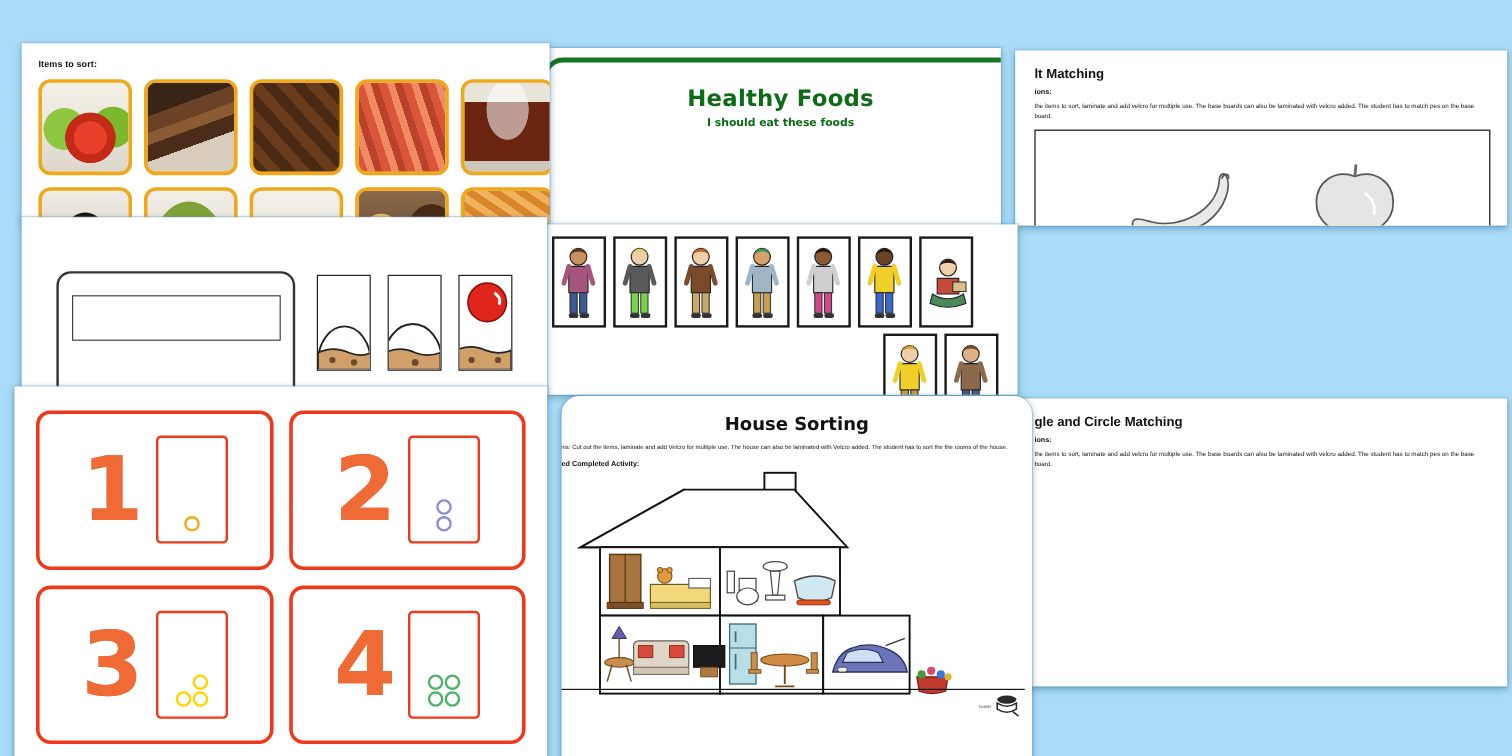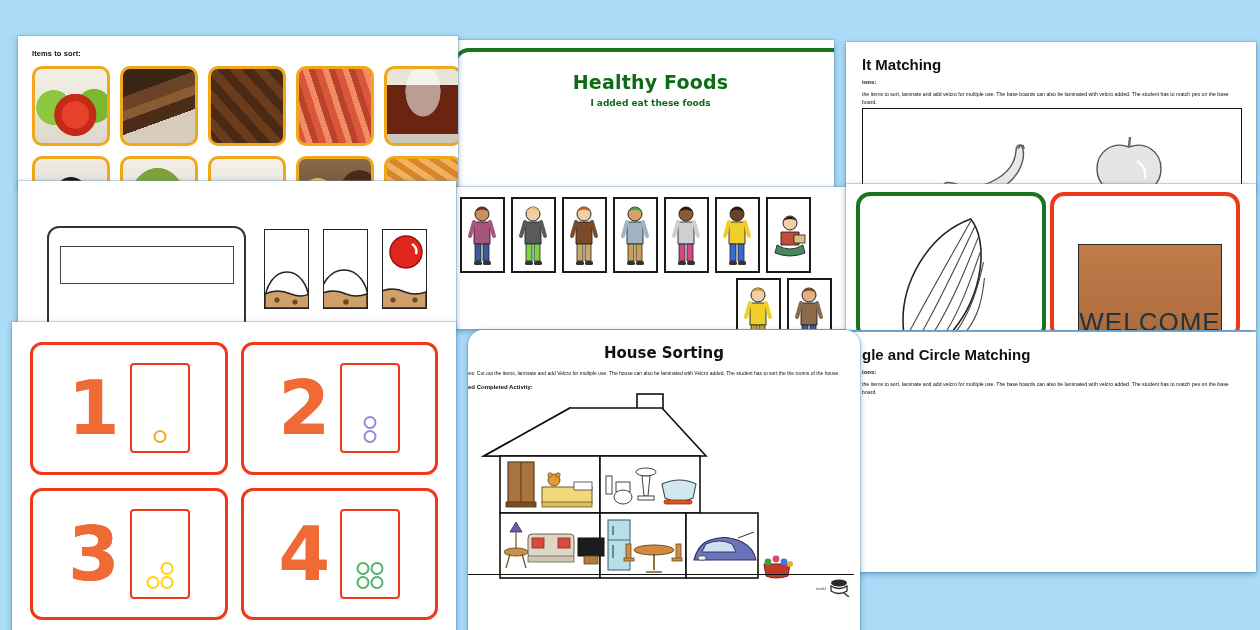--- a/index.html
+++ b/index.html
@@ -74,21 +74,21 @@
   }
   .board-title{
     text-align:center;margin-top:19px;font-size:19px;font-weight:700;color:#0d6b16;
     font-family:"DejaVu Sans", sans-serif;letter-spacing:.2px;
   }
   .board-sub{text-align:center;margin-top:5px;font-size:9px;font-weight:700;color:#0d6b16;
     font-family:"DejaVu Sans", sans-serif;}
 
   
   #sheet-fruit{left:846px;top:18px;width:410px;height:146px;z-index:2;}
-  .doc-title{font-size:15px;font-weight:700;color:#111;margin:14px 0 0 16px;}
+  .doc-title{font-size:11px;font-weight:700;color:#111;margin:14px 0 0 16px;}
   .doc-sub{font-size:6px;color:#111;margin:6px 0 0 16px;font-weight:700;}
   .doc-body{font-size:5.2px;color:#111;margin:5px 16px 0 16px;line-height:1.55;}
   .doc-frame{
     position:absolute;left:16px;right:14px;top:66px;bottom:-10px;
     border:1.6px solid #111;background:#fff;
   }
   .fruit-row{display:flex;align-items:flex-end;justify-content:space-around;height:100%;padding:0 46px;}
   .gray-banana,.gray-apple{filter:grayscale(1);}
 
   
@@ -191,21 +191,21 @@
         </div>
         <div class="food-tile ph-fried">
           <i></i>
         </div>
       </div>
   </div>
 
   <div class="sheet" id="sheet-healthy">
     <div class="board">
       <div class="board-title">Healthy Foods</div>
-      <div class="board-sub">I added eat these foods</div>
+      <div class="board-sub">I should eat these foods</div>
     </div>
   </div>
 
   <div class="sheet" id="sheet-fruit">
     <div class="doc-title">lt Matching</div>
     <div class="doc-sub">ions:</div>
     <div class="doc-body">the items to sort, laminate and add velcro for multiple use. The base boards can also be laminated with velcro added. The student has to match pes on the base board.</div>
     <div class="doc-frame">
       <div class="fruit-row">
         <svg class="gray-banana" width="100" height="58" viewBox="0 0 100 58">
@@ -333,40 +333,20 @@
             <path d="M13 13 q7 -10 14 0 q-7 -5 -14 0Z" fill="#7a4a24"></path>
             <path d="M12 23 h16 v22 h-16Z" fill="#8a6a4a" stroke="#222" stroke-width=".9"></path>
             <path d="M12 23 l-4 14 M28 23 l4 14" stroke="#8a6a4a" stroke-width="4" stroke-linecap="round"></path>
             <path d="M13 45 h6 v17 h-6Z M21 45 h6 v17 h-6Z" fill="#4a5a8a" stroke="#222" stroke-width=".8"></path>
             <rect x="12" y="62" width="8" height="4" rx="1.6" fill="#333"></rect>
             <rect x="21" y="62" width="8" height="4" rx="1.6" fill="#333"></rect>
           </svg></div>
       </div>
   </div>
 
-  <div class="sheet" id="sheet-shapesmid">
-    <div class="mid-greenbar">
-      <svg class="fan" viewBox="0 0 120 120">
-        <path d="M10 118 C4 70 34 18 78 2 C96 24 92 78 58 118Z" fill="#fff" stroke="#222" stroke-width="1.6"></path>
-        <g stroke="#444" stroke-width="1.1" fill="none">
-          <path d="M78 4 C58 40 34 82 16 116"></path>
-            <path d="M82 10 C66 44 46 86 28 118"></path>
-          <path d="M86 20 C74 50 58 90 40 118"></path>
-            <path d="M89 32 C80 58 68 94 52 118"></path>
-          <path d="M91 46 C86 70 78 98 62 118"></path>
-            <path d="M92 62 C90 82 86 102 72 118"></path>
-        </g>
-      </svg>
-    </div>
-    <div class="mid-redbar">
-      <div class="mat">
-        <span>WELCOME</span>
-      </div>
-    </div>
-  </div>
 
   <div class="sheet" id="sheet-numbers">
     <div class="num-grid" id="num-grid">
         <div class="num-card">
           <div class="num-digit" style="color: rgb(239, 106, 53);">1</div>
           <div class="num-panel">
             <div class="dots" style="grid-template-columns: repeat(1, 13px);">
               <span class="dot" style="border: 2px solid rgb(247, 168, 27); background: rgb(255, 255, 255);"></span>
             </div>
           </div>

